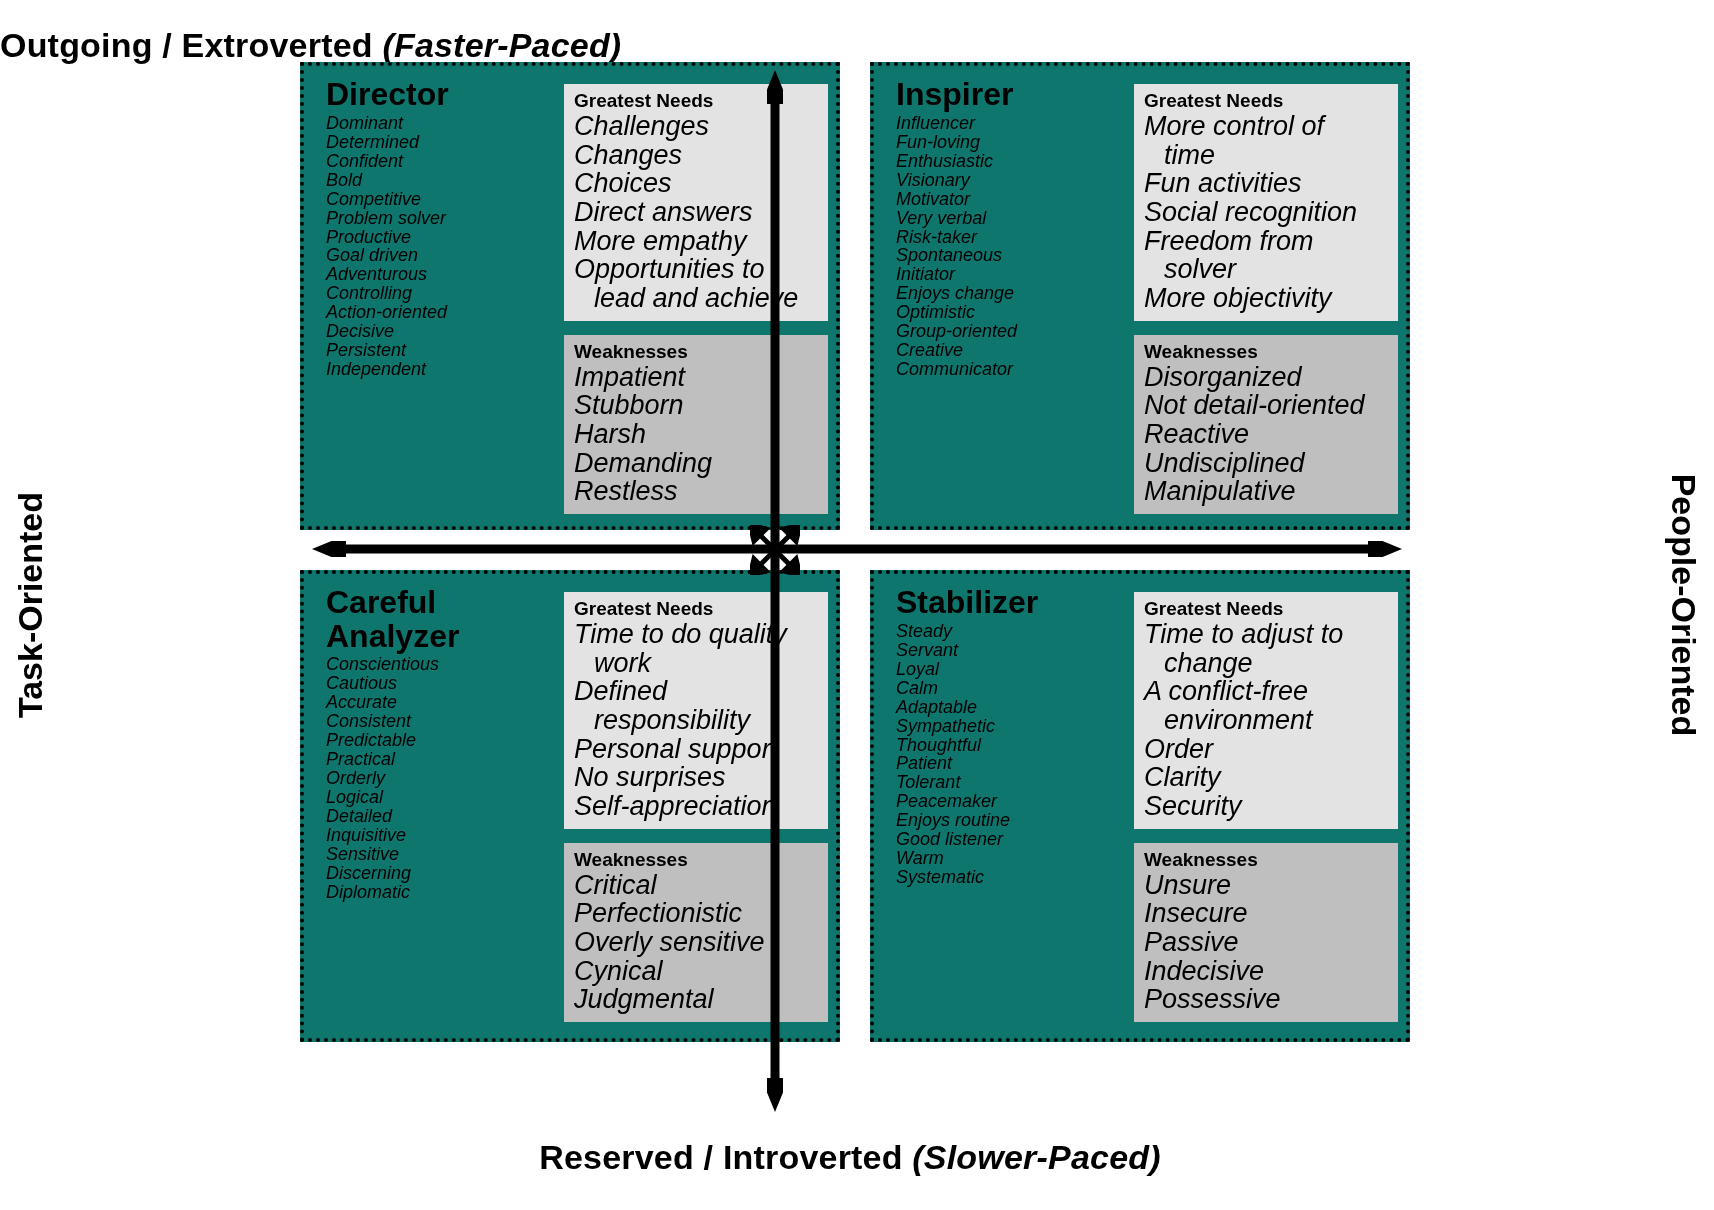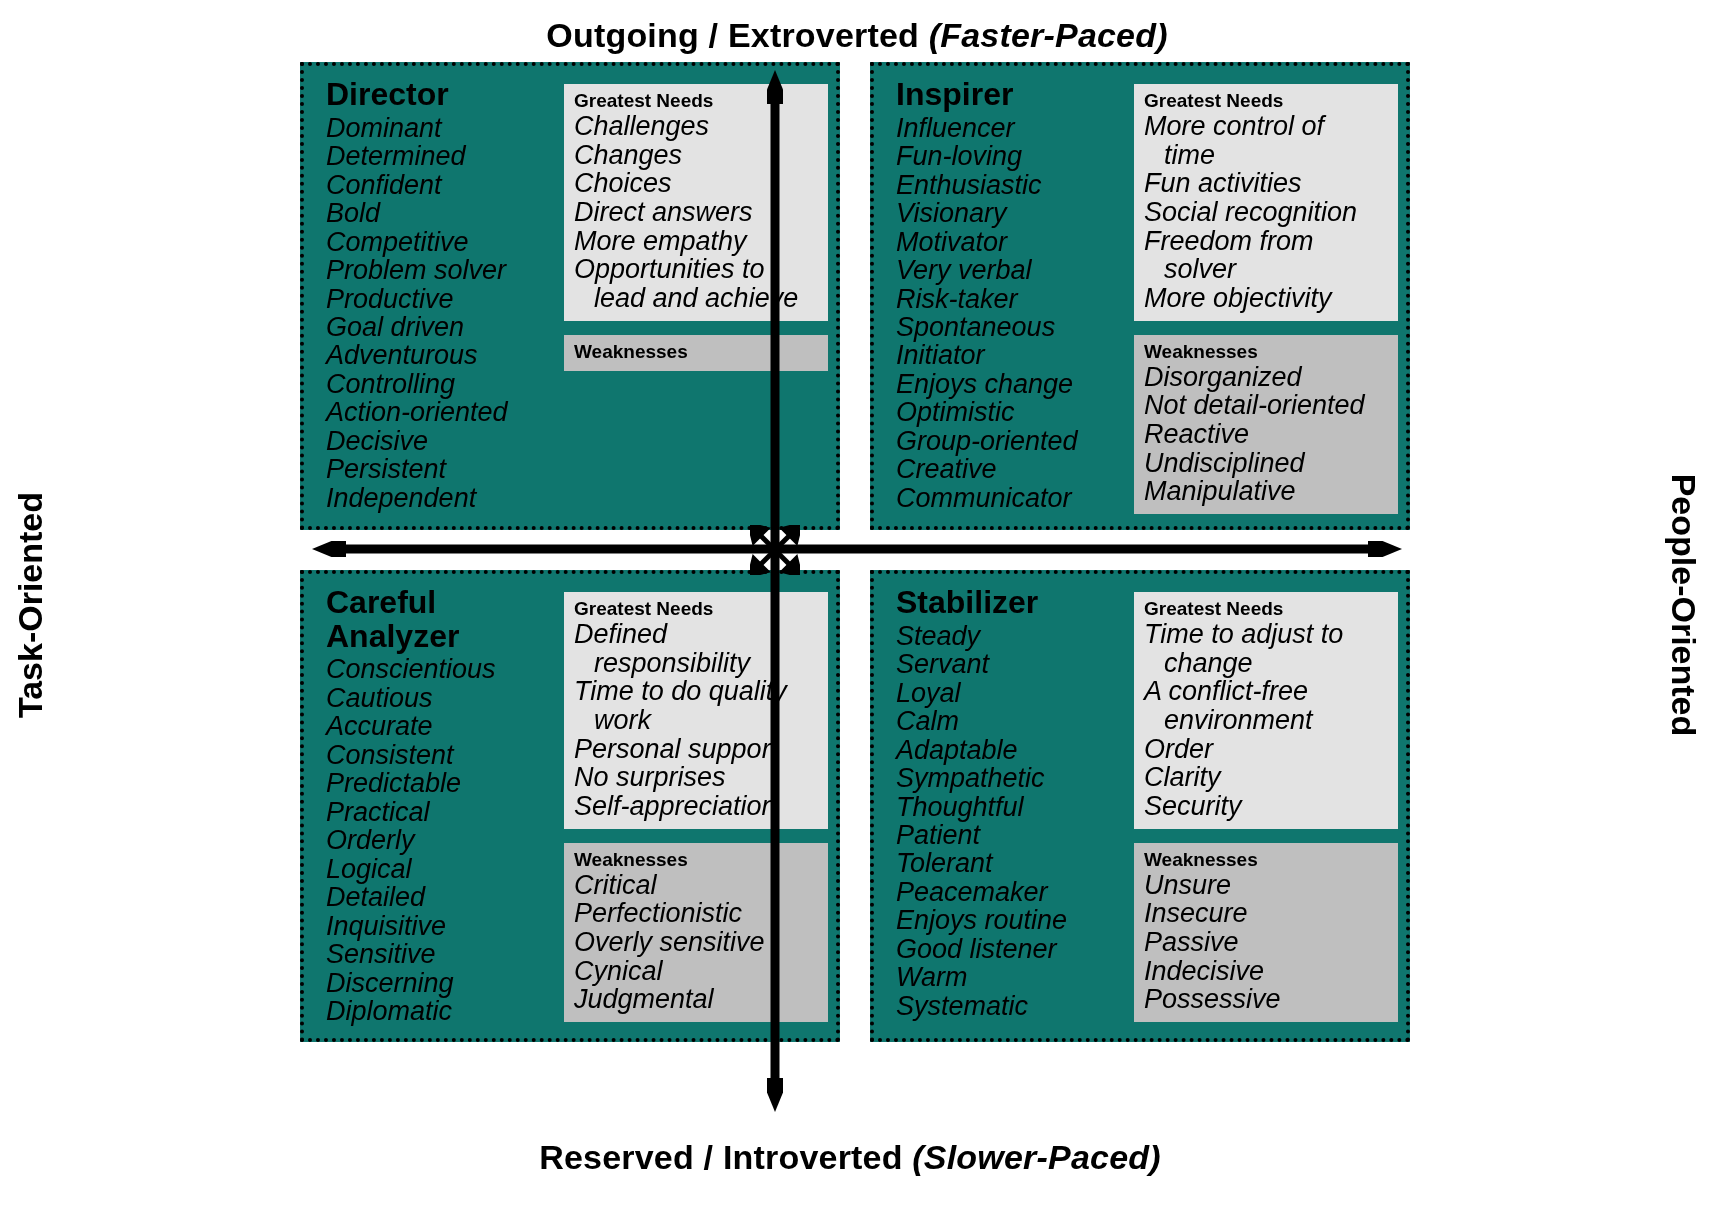--- a/index.html
+++ b/index.html
@@ -23,24 +23,23 @@
     font-size: 34px;
     letter-spacing: 0.2px;
     white-space: nowrap;
     line-height: 1;
   }
   .axis-caption .paced {
     font-style: italic;
     font-weight: bold;
   }
   #top-caption {
-    top: 18px;
+    top: 28px;
     left: 0;
     width: 1714px;
-    text-align: center;
   }
   #bottom-caption {
     top: 1140px;
     left: 0;
     width: 1700px;
     text-align: center;
   }
   .side-caption {
     position: absolute;
     font-weight: bold;
@@ -114,21 +113,21 @@
 
   .quad-title {
     font-weight: bold;
     font-size: 32px;
     line-height: 1.05;
     margin-bottom: 2px;
     white-space: pre-line;
   }
   .trait {
     font-style: italic;
-    font-size: 27px;
+    font-size: 18px;
     line-height: 1.055;
     white-space: nowrap;
   }
 
   .panel {
     padding: 6px 10px 8px 10px;
     box-sizing: border-box;
   }
   .panel.needs     { background: #e3e3e3; }
   .panel.weaknesses{ background: #bfbfbf; margin-top: 14px; }
@@ -215,20 +214,27 @@
             <div class="panel-item">Challenges</div>
             <div class="panel-item">Changes</div>
             <div class="panel-item">Choices</div>
             <div class="panel-item">Direct answers</div>
             <div class="panel-item">More empathy</div>
             <div class="panel-item">Opportunities to<span class="cont">lead and achieve</span></div>
           </div>
       </div>
       <div class="panel weaknesses">
         <div class="panel-title">Weaknesses</div>
+        <div>
+            <div class="panel-item">Impatient</div>
+            <div class="panel-item">Stubborn</div>
+            <div class="panel-item">Harsh</div>
+            <div class="panel-item">Demanding</div>
+            <div class="panel-item">Restless</div>
+          </div>
       </div>
     </div>
   </div>
 
   <div class="quadrant" id="q-inspirer">
     <div class="traits-col">
       <div class="quad-title">Inspirer</div>
       <div>
           <div class="trait">Influencer</div>
           <div class="trait">Fun-loving</div>
@@ -287,22 +293,22 @@
           <div class="trait">Inquisitive</div>
           <div class="trait">Sensitive</div>
           <div class="trait">Discerning</div>
           <div class="trait">Diplomatic</div>
         </div>
     </div>
     <div class="side-col">
       <div class="panel needs">
         <div class="panel-title">Greatest Needs</div>
         <div>
+            <div class="panel-item">Time to do quality<span class="cont">work</span></div>
             <div class="panel-item">Defined<span class="cont">responsibility</span></div>
-            <div class="panel-item">Time to do quality<span class="cont">work</span></div>
             <div class="panel-item">Personal support</div>
             <div class="panel-item">No surprises</div>
             <div class="panel-item">Self-appreciation</div>
           </div>
       </div>
       <div class="panel weaknesses">
         <div class="panel-title">Weaknesses</div>
         <div>
             <div class="panel-item">Critical</div>
             <div class="panel-item">Perfectionistic</div>

